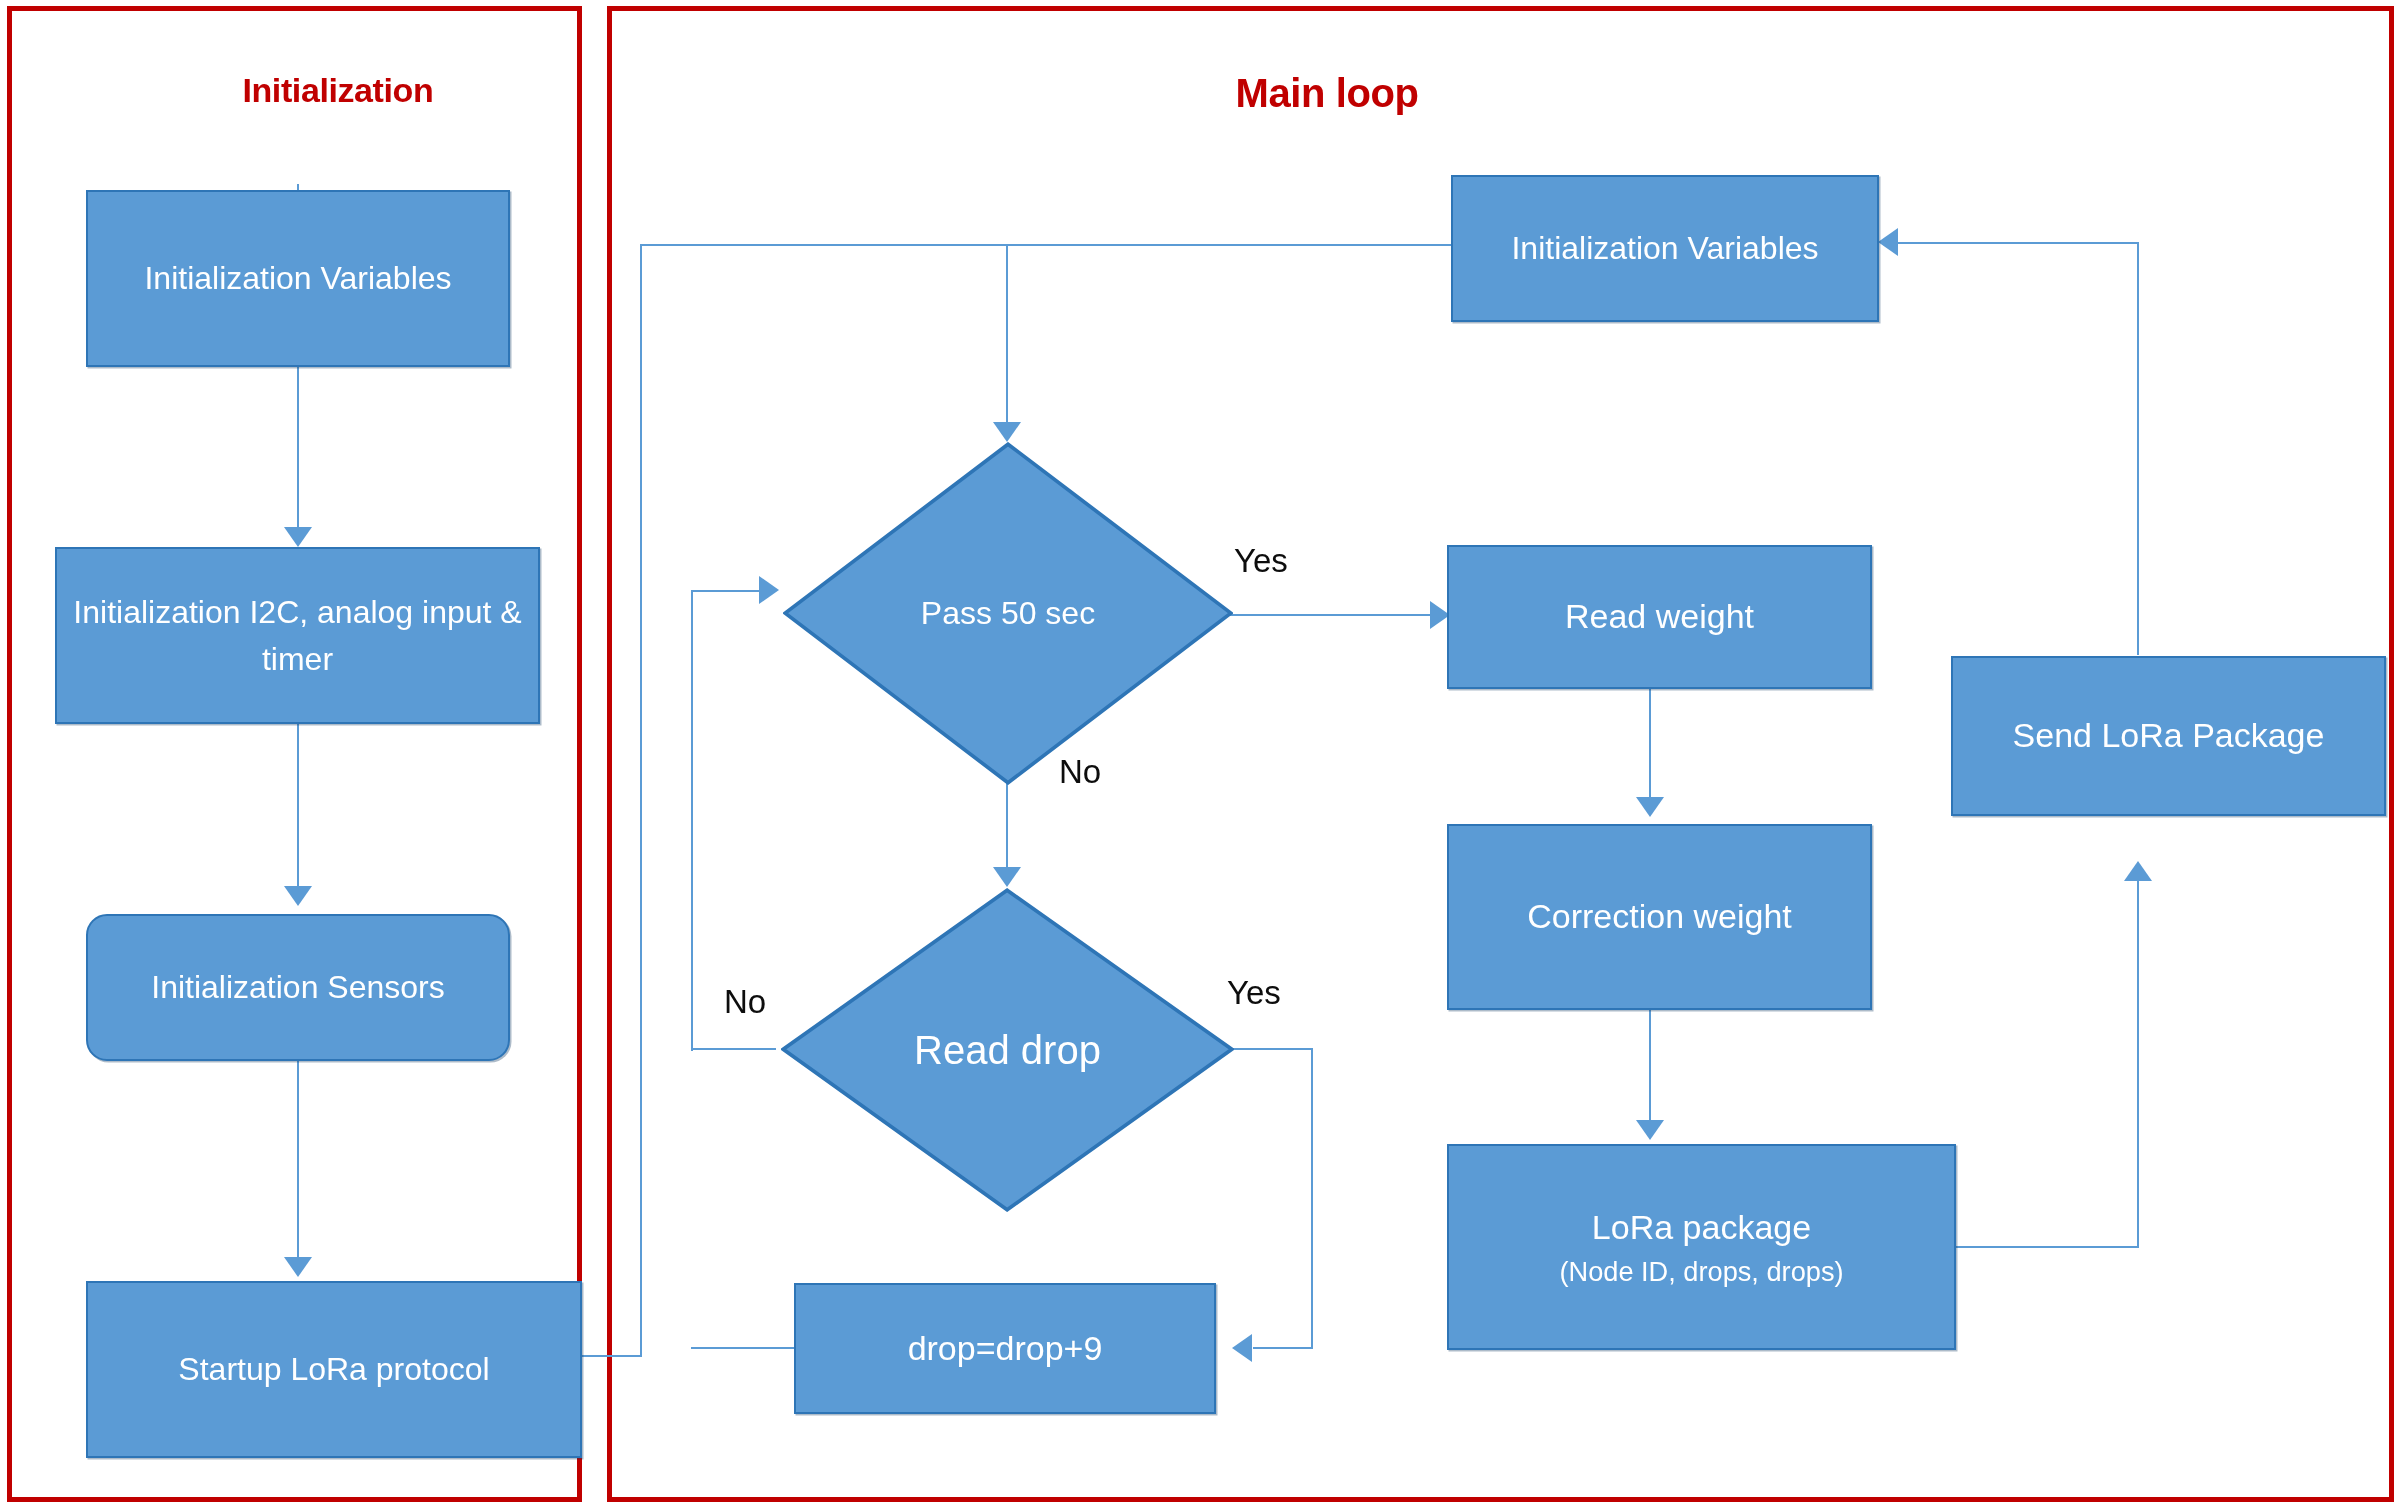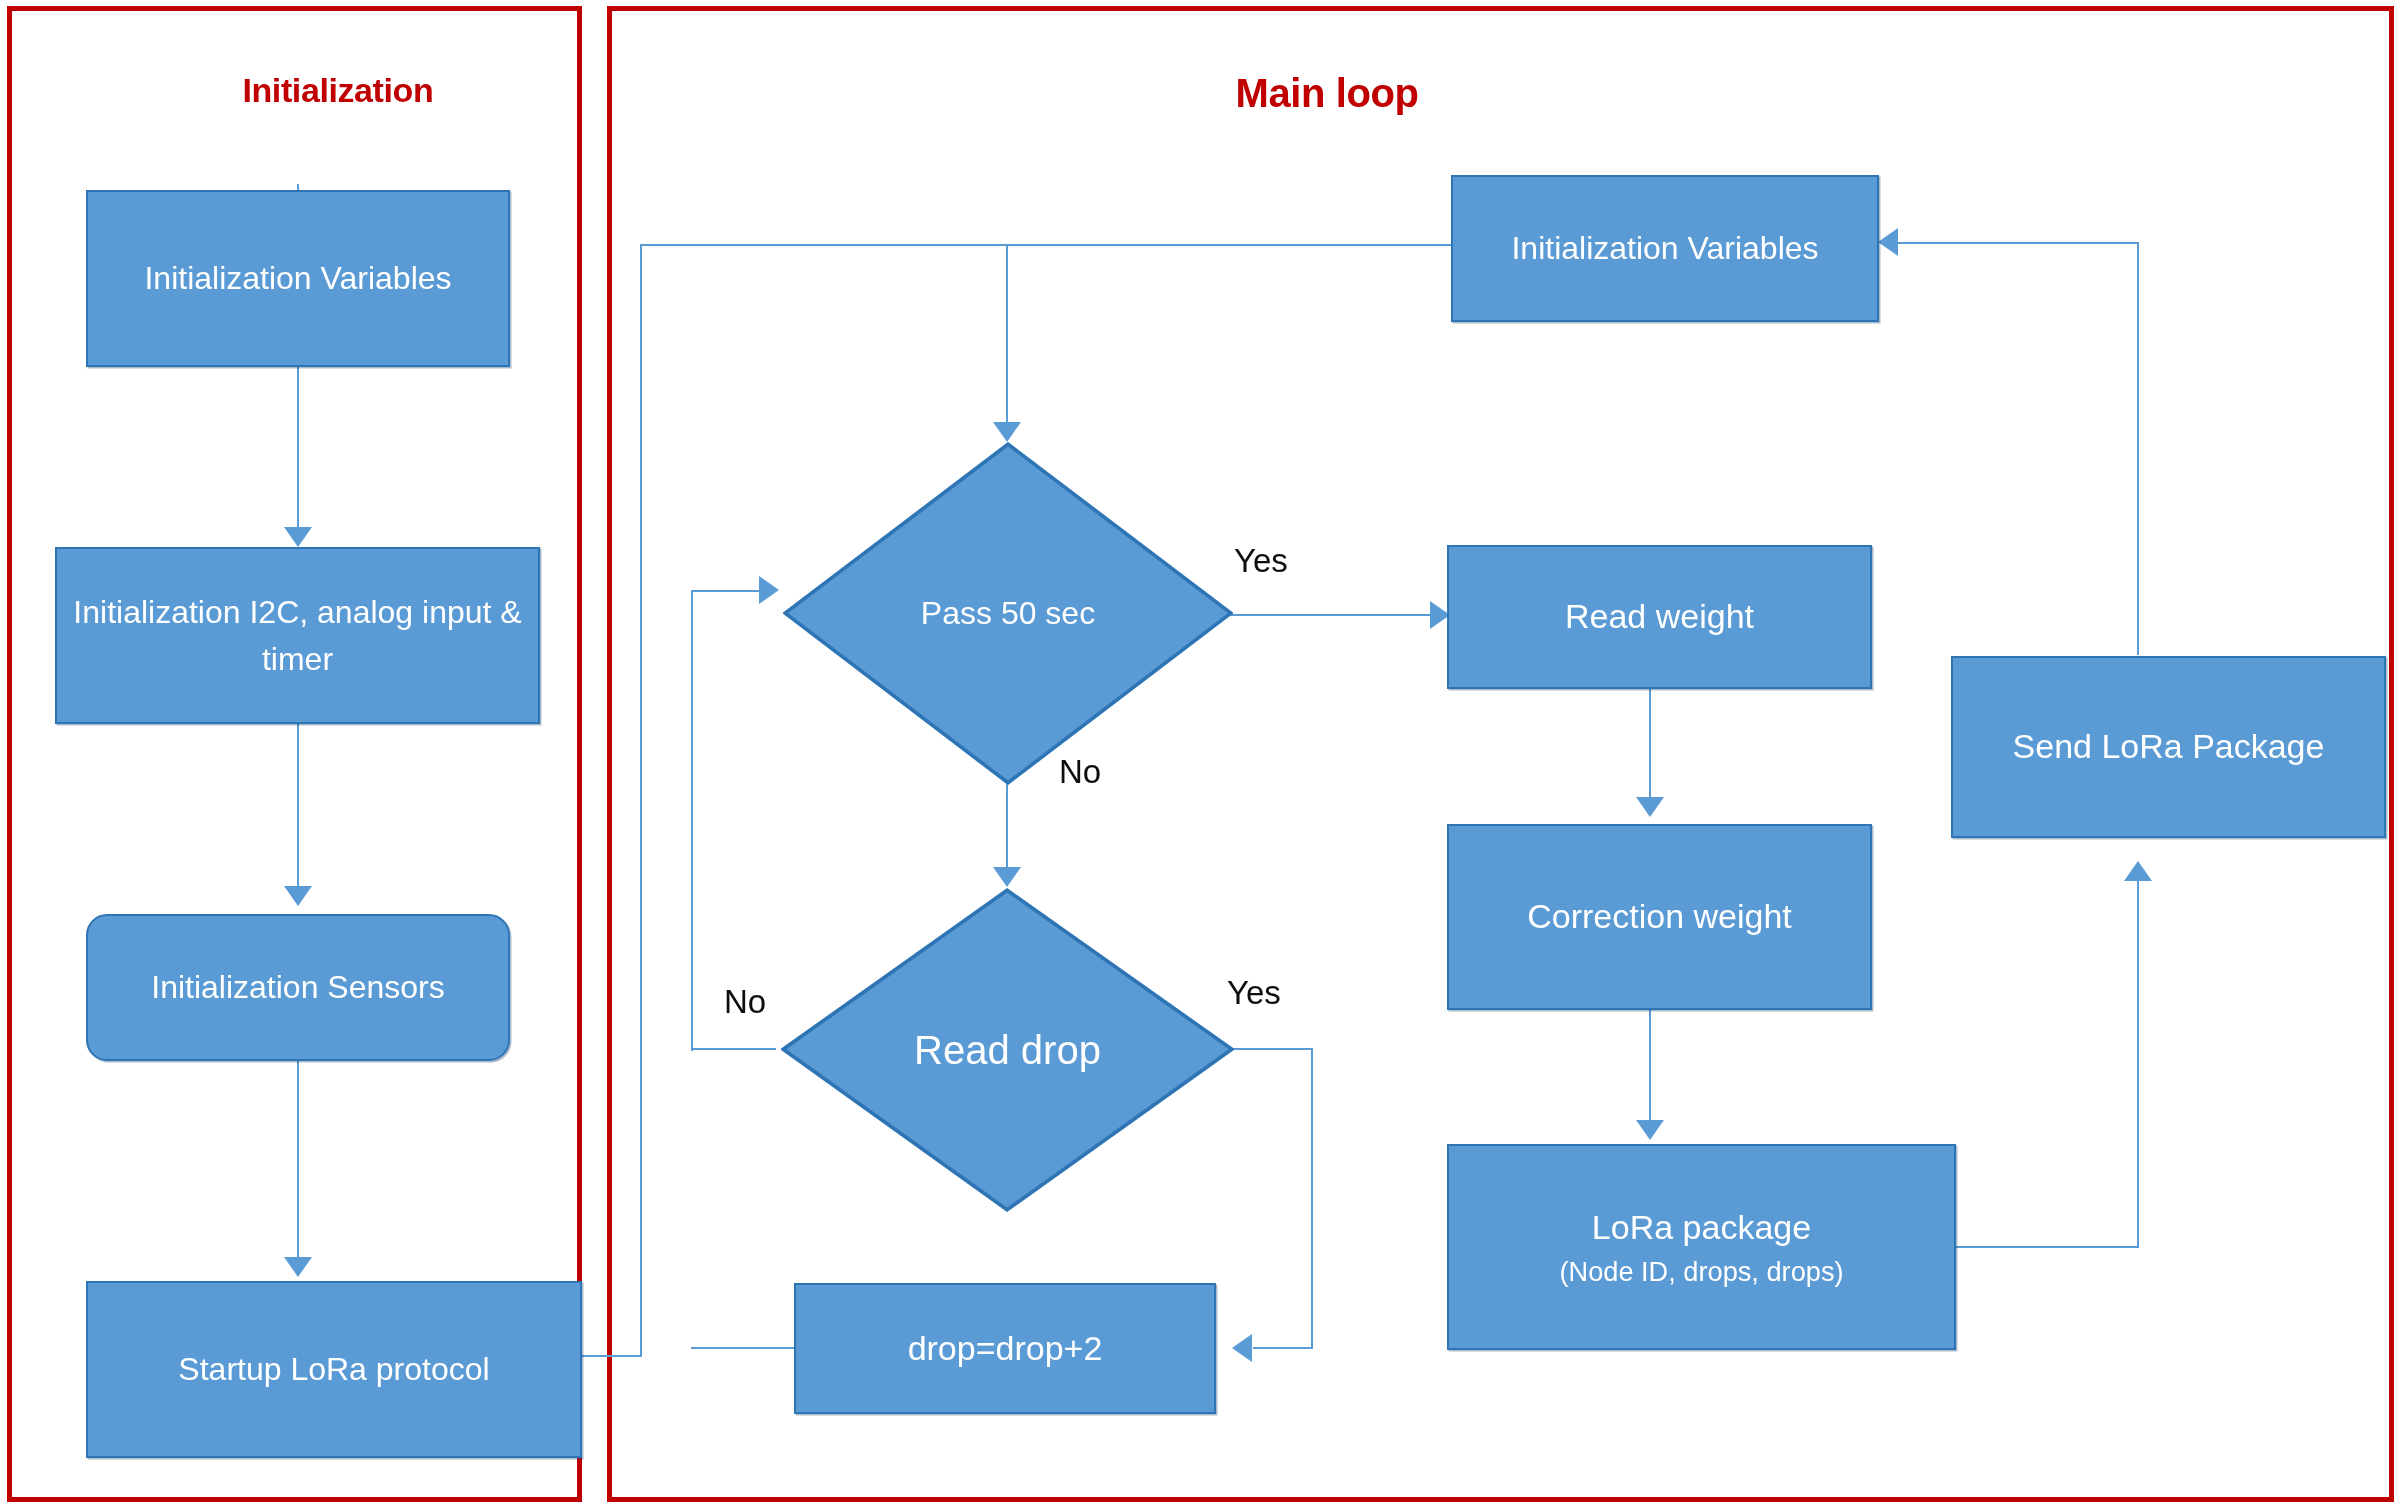--- a/index.html
+++ b/index.html
@@ -137,39 +137,39 @@
   </div>
 
   <div class="node dec" style="left:781px;top:888px;width:453px;height:324px;font-size:40px;">
     <svg viewBox="0 0 615 440" preserveAspectRatio="none">
       <polygon points="307,3 612,219 307,437 3,219" fill="#5B9BD5" stroke="#2E75B6" stroke-width="5"></polygon>
     </svg>
     <span class="txt">Read drop</span>
   </div>
 
   <div class="node proc" style="left:794px;top:1283px;width:422px;height:131px;font-size:34px;">
-    <span class="txt">drop=drop+2</span>
+    <span class="txt">drop=drop+9</span>
   </div>
 
   <div class="node proc" style="left:1447px;top:545px;width:425px;height:144px;font-size:34px;">
     <span class="txt">Read weight</span>
   </div>
 
   <div class="node proc" style="left:1447px;top:824px;width:425px;height:186px;font-size:34px;">
     <span class="txt">Correction weight</span>
   </div>
 
   <div class="node proc" style="left:1447px;top:1144px;width:509px;height:206px;font-size:34px;">
     <span class="txt">
       <span>LoRa package</span>
       <span class="sub">(Node ID, drops, drops)</span>
     </span>
   </div>
 
-  <div class="node proc" style="left:1951px;top:656px;width:435px;height:182px;font-size:34px;">
+  <div class="node proc" style="left:1951px;top:656px;width:435px;height:160px;font-size:34px;">
     <span class="txt">Send LoRa Package</span>
   </div>
 
   <div class="elabel" style="left:1234px;top:542px;font-size:33px;">Yes</div>
   <div class="elabel" style="left:1059px;top:753px;font-size:33px;">No</div>
   <div class="elabel" style="left:724px;top:983px;font-size:33px;">No</div>
   <div class="elabel" style="left:1227px;top:974px;font-size:33px;">Yes</div>
 
 </div>
 

